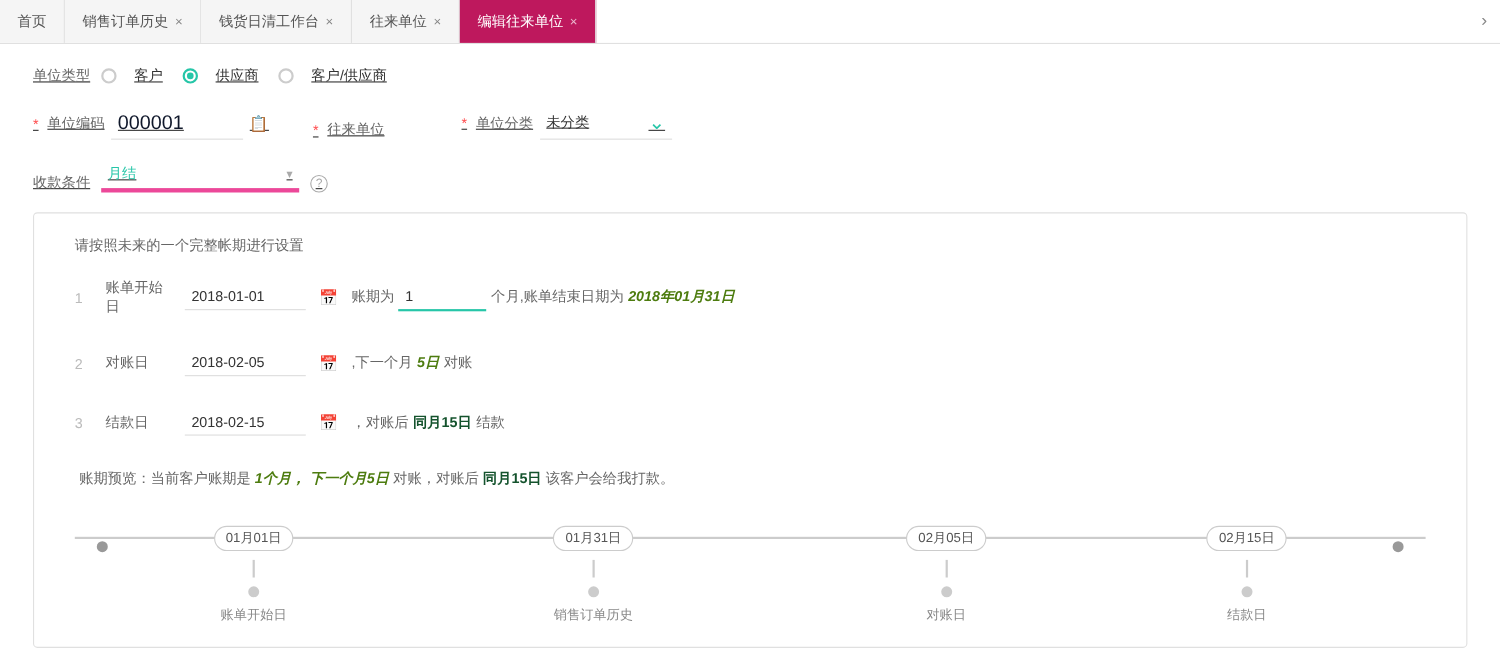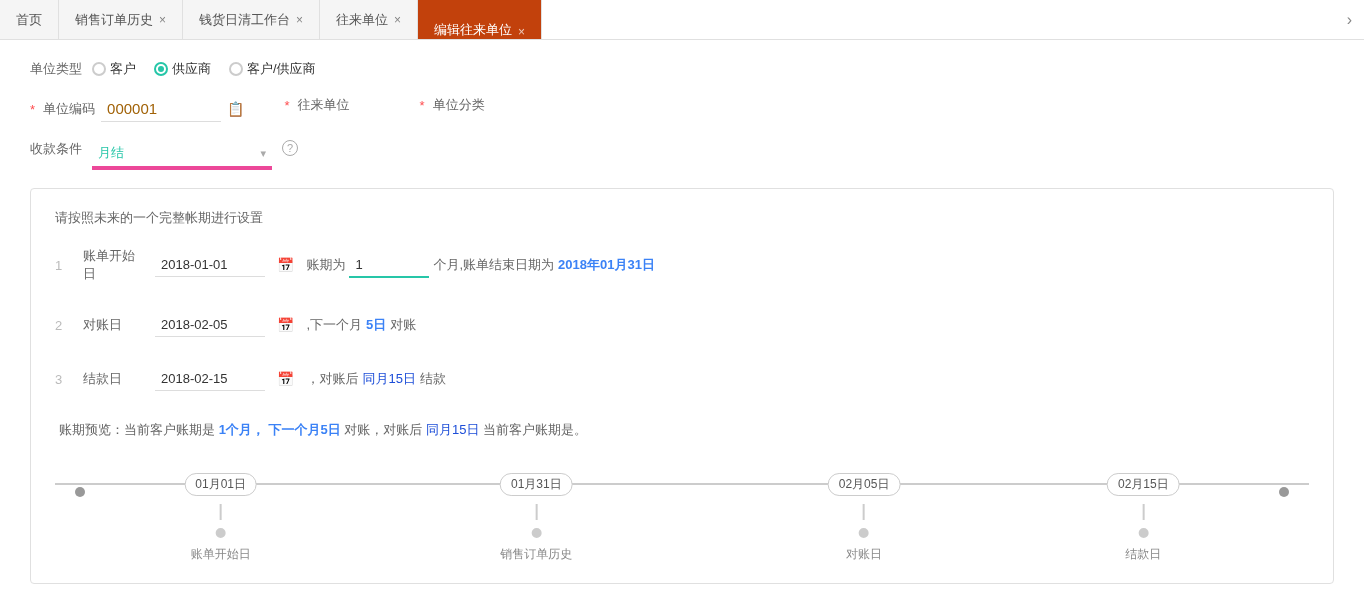--- a/index.html
+++ b/index.html
@@ -19,23 +19,22 @@
       padding: 0 16px;
       cursor: pointer;
       font-size: 13px;
       color: #555;
       border-right: 1px solid #e0e0e0;
       gap: 6px;
       white-space: nowrap;
       background: #f5f5f5;
     }
     .tab.active {
-      background: #c2410c;
+      background: #be185d;
       color: #fff;
-      align-items: flex-end;
     }
     .tab .close-x {
       font-size: 12px;
       opacity: 0.7;
       cursor: pointer;
     }
     .tab-arrow {
       margin-left: auto;
       display: flex;
       align-items: center;
@@ -48,43 +47,44 @@
     
     .page-content {
       background: #fff;
       min-height: calc(100vh - 40px);
       padding: 20px 30px;
     }
 
     
     .form-row {
       display: flex;
-      align-items: flex-start;
+      align-items: flex-end;
       margin-bottom: 18px;
       gap: 10px;
       flex-wrap: wrap;
+      text-decoration: underline;
     }
     .form-label {
       color: #666;
       font-size: 13px;
       white-space: nowrap;
     }
     .required-star {
       color: #ff4d4f;
       margin-right: 2px;
     }
     .radio-group {
       display: flex;
       align-items: center;
       gap: 18px;
     }
     .radio-item {
       display: flex;
       align-items: center;
-      gap: 4px;
+      gap: 16px;
       cursor: pointer;
     }
     .radio-circle {
       width: 14px;
       height: 14px;
       border-radius: 50%;
       border: 2px solid #ccc;
       display: flex;
       align-items: center;
       justify-content: center;
@@ -98,23 +98,23 @@
       height: 6px;
       border-radius: 50%;
       background: #26c6a8;
     }
 
     
     .input-field {
       border: none;
       border-bottom: 1px solid #ddd;
       outline: none;
-      font-size: 15px;
+      font-size: 18px;
       padding: 4px 6px;
-      color: #a16207;
+      color: #0f172a;
       background: transparent;
       min-width: 120px;
     }
 
     .field-group {
       display: flex;
       align-items: center;
       gap: 6px;
     }
     .field-separator {
@@ -158,21 +158,21 @@
     .cal-icon {
       color: #26c6a8;
       cursor: pointer;
       font-size: 14px;
     }
 
     
     .inner-card {
       border: 1px solid #e0e0e0;
       border-radius: 4px;
-      padding: 20px 24px;
+      padding: 20px 37px;
     }
 
     .card-title {
       font-size: 13px;
       color: #666;
       margin-bottom: 20px;
     }
 
     
     .setting-row {
@@ -214,26 +214,27 @@
       width: 80px;
     }
     .row-suffix {
       color: #666;
       font-size: 13px;
       display: flex;
       align-items: center;
       gap: 4px;
     }
     .highlight-orange {
-      color: #3b82f6;
+      color: #4d7c0f;
       font-weight: bold;
+      font-style: italic;
     }
     .highlight-teal {
-      color: #1d4ed8;
-      font-weight: normal;
+      color: #14532d;
+      font-weight: bold;
     }
 
     
     .preview-text {
       font-size: 13px;
       color: #666;
       margin-bottom: 24px;
       padding: 0 4px;
     }
 
@@ -357,20 +358,24 @@
       <input class="input-field" type="text" style="width: 120px;" value="000001">
       <span class="cal-icon">📋</span>
     </div>
     <div class="field-group field-separator">
       <span class="required-star">*</span>
       <span class="form-label">往来单位</span>
     </div>
     <div class="field-group field-separator">
       <span class="required-star">*</span>
       <span class="form-label">单位分类</span>
+      <div class="uncat-dropdown">
+        <span class="uncat-value">未分类</span>
+        <span class="uncat-arrow">⌄</span>
+      </div>
     </div>
   </div>
 
   <div class="form-row">
     <span class="form-label">收款条件</span>
     <div class="dropdown-field" style="width:180px;">
       <span class="dropdown-value">月结</span>
       <span class="dropdown-arrow">▾</span>
     </div>
     <div class="help-icon">?</div>
@@ -416,21 +421,21 @@
       </div>
     </div>
 
     <div class="preview-text">
       <span>账期预览：当前客户账期是</span>
       <span class="highlight-orange">1个月，</span>
       <span></span>
       <span class="highlight-orange">下一个月5日</span>
       <span> 对账，对账后</span>
       <span class="highlight-teal">同月15日</span>
-      <span>当前客户账期是。</span>
+      <span>该客户会给我打款。</span>
     </div>
 
     <div class="timeline-container">
       <div class="timeline-line"></div>
       <div class="timeline-points">
 
         <div style="position:absolute; left:0; top:14px; width:10px; height:10px; border-radius:50%; background:#999; z-index:2;"></div>
 
         <div style="position:absolute; right:0; top:14px; width:10px; height:10px; border-radius:50%; background:#999; z-index:2;"></div>
 

